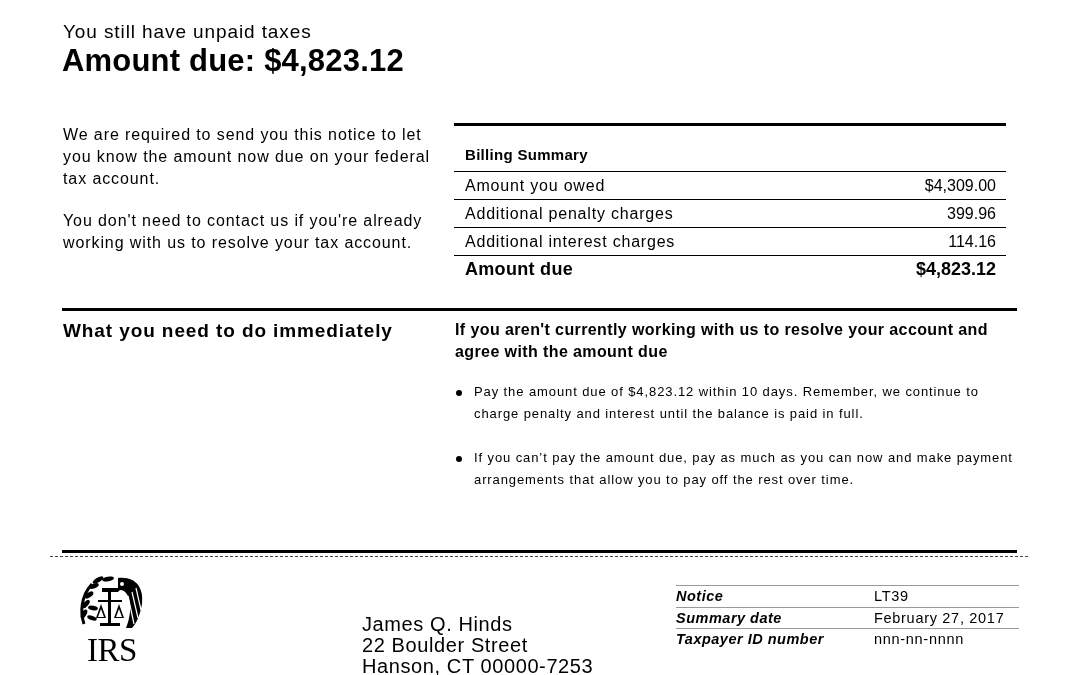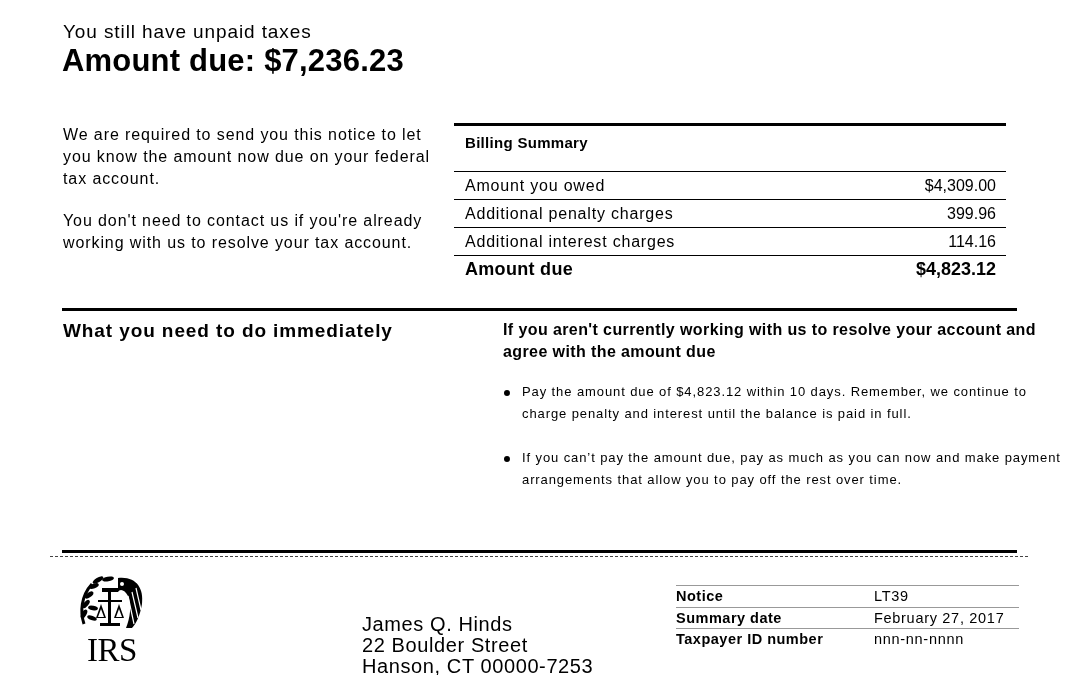--- a/index.html
+++ b/index.html
@@ -4,45 +4,45 @@
 <style>
   html, body { margin:0; padding:0; background:#ffffff; }
   body { width:1080px; height:675px; position:relative; overflow:hidden; font-family:"Liberation Sans", sans-serif; color:#000; }
   .abs { position:absolute; }
   .subtitle { left:63px; top:21px; font-size:19px; letter-spacing:0.9px; }
   .headline { left:62px; top:43px; font-size:31px; font-weight:bold; letter-spacing:0.2px; }
   .intro { left:63px; top:124px; width:385px; font-size:16px; line-height:22px; letter-spacing:0.9px; }
   .intro p { margin:0 0 20px 0; }
   .billing { left:454px; top:123px; width:552px; }
   .billing .topline { height:3px; background:#000; }
-  .billing .title { height:45px; font-size:15px; font-weight:bold; padding-left:11px; padding-top:8px; box-sizing:border-box; letter-spacing:0.3px; }
+  .billing .title { height:45px; font-size:15px; font-weight:bold; padding-left:11px; padding-top:20px; box-sizing:border-box; letter-spacing:0.3px; }
   .billing .row { height:28px; border-top:1.5px solid #000; display:flex; justify-content:space-between; align-items:center; padding:0 10px 0 11px; font-size:16px; letter-spacing:0.8px; box-sizing:border-box; }
   .billing .row.total { font-weight:bold; letter-spacing:0.3px; font-size:18px; }
   .billing .row .val { letter-spacing:0; }
   .rule-thick { left:62px; width:955px; height:3px; background:#000; }
   .section-label { left:63px; top:320px; font-size:19px; font-weight:bold; letter-spacing:0.9px; }
-  .section-body { left:455px; top:319px; width:560px;margin-left:48px; }
+  .section-body { left:455px; top:319px; width:560px; }
   .section-body .lead { font-size:16px; font-weight:bold; line-height:22px; letter-spacing:0.4px; margin:0 0 18px 0; }
   .section-body ul { margin:0; padding:0; list-style:none; }
   .section-body li { position:relative; padding-left:19px; font-size:13px; line-height:22px; letter-spacing:0.9px; margin-bottom:22px; }
   .section-body li .bullet { position:absolute; left:1px; top:9px; width:6px; height:6px; border-radius:50%; background:#000; }
   .dashed { left:50px; width:978px; top:556px; height:0; border-top:1.5px dashed #444; }
   .logo { left:78px; top:574px; width:68px; height:90px; }
   .address { left:362px; top:614px; font-size:20px; line-height:21px; letter-spacing:0.6px; }
   .notice { left:676px; top:585px; width:343px; }
   .notice .nrow { display:flex; height:21.5px; border-top:1px solid #999; align-items:center; font-size:14.5px; box-sizing:border-box; }
   .notice .nrow:last-child { border-bottom:none; }
-  .notice .nlabel { width:198px; font-weight:bold; letter-spacing:0.5px; }
+  .notice .nlabel { width:198px; font-weight:bold; letter-spacing:0.5px;font-style:italic; }
   .notice .nval { letter-spacing:0.7px; }
 </style>
 </head>
 <body>
 
 <div class="abs subtitle">You still have unpaid taxes</div>
-<div class="abs headline">Amount due: $7,236.23</div>
+<div class="abs headline">Amount due: $4,823.12</div>
 
 <div class="abs intro">
   <p>We are required to send you this notice to let you know the amount now due on your federal tax account.</p>
   <p>You don't need to contact us if you're already working with us to resolve your tax account.</p>
 </div>
 
 <div class="abs billing">
   <div class="topline"></div>
   <div class="title">Billing Summary</div>
   <div class="row">

